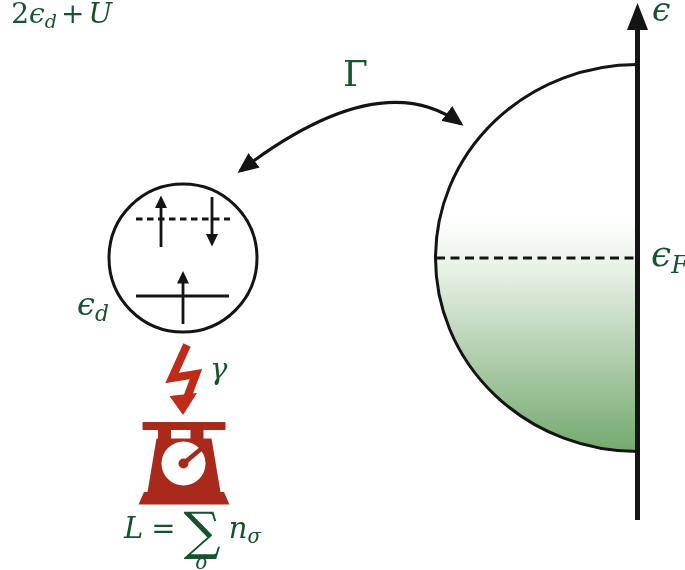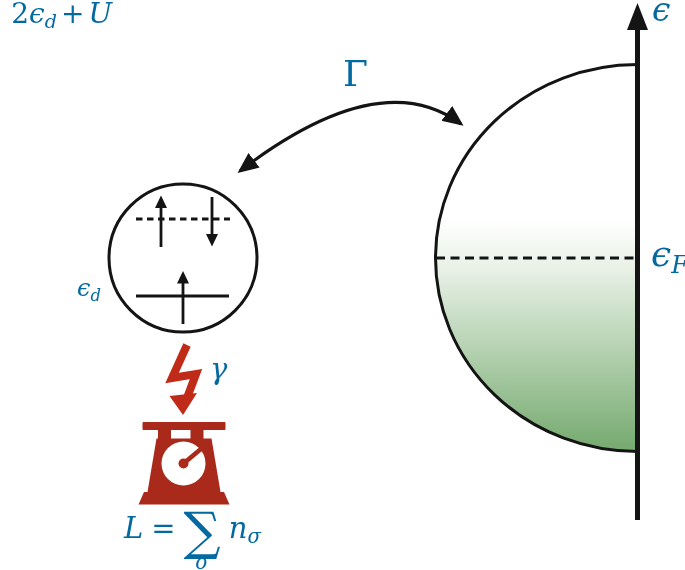--- a/index.html
+++ b/index.html
@@ -9,35 +9,35 @@
     overflow:hidden;
     background:#ffffff;
     font-family:"DejaVu Serif","DejaVu Sans",serif;
     color:#141414;
   }
   svg.art{position:absolute;left:0;top:0;}
   .lbl{
     position:absolute;
     line-height:1;
     white-space:nowrap;
-    color:#0369a1;
+    color:#14532d;
   }
   .it{font-style:italic;}
   .rm{font-style:normal;}
   sub.msub{
     font-size:0.68em;
     font-style:italic;
     vertical-align:baseline;
     position:relative;
     top:0.28em;
     line-height:0;
   }
   .upper-level{left:0;top:201;width:112px;text-align:right;font-size:28px;}
   .upper-level .plus{margin:0 4px;}
-  .lower-level{left:77px;top:276px;font-size:24px;}
+  .lower-level{left:77px;top:288px;font-size:32px;}
   .hyb{left:343px;top:56px;font-size:36px;font-style:normal;}
   .axis-eps{left:652px;top:-7px;font-size:33px;font-style:italic;}
   .fermi{left:651px;top:236px;font-size:36px;font-style:italic;}
   .drive{left:210px;top:355px;font-size:29px;font-style:italic;}
   .formula{
     left:124px;top:505px;
     display:flex;align-items:center;gap:8px;
     font-size:29px;
   }
   .sum-wrap{

